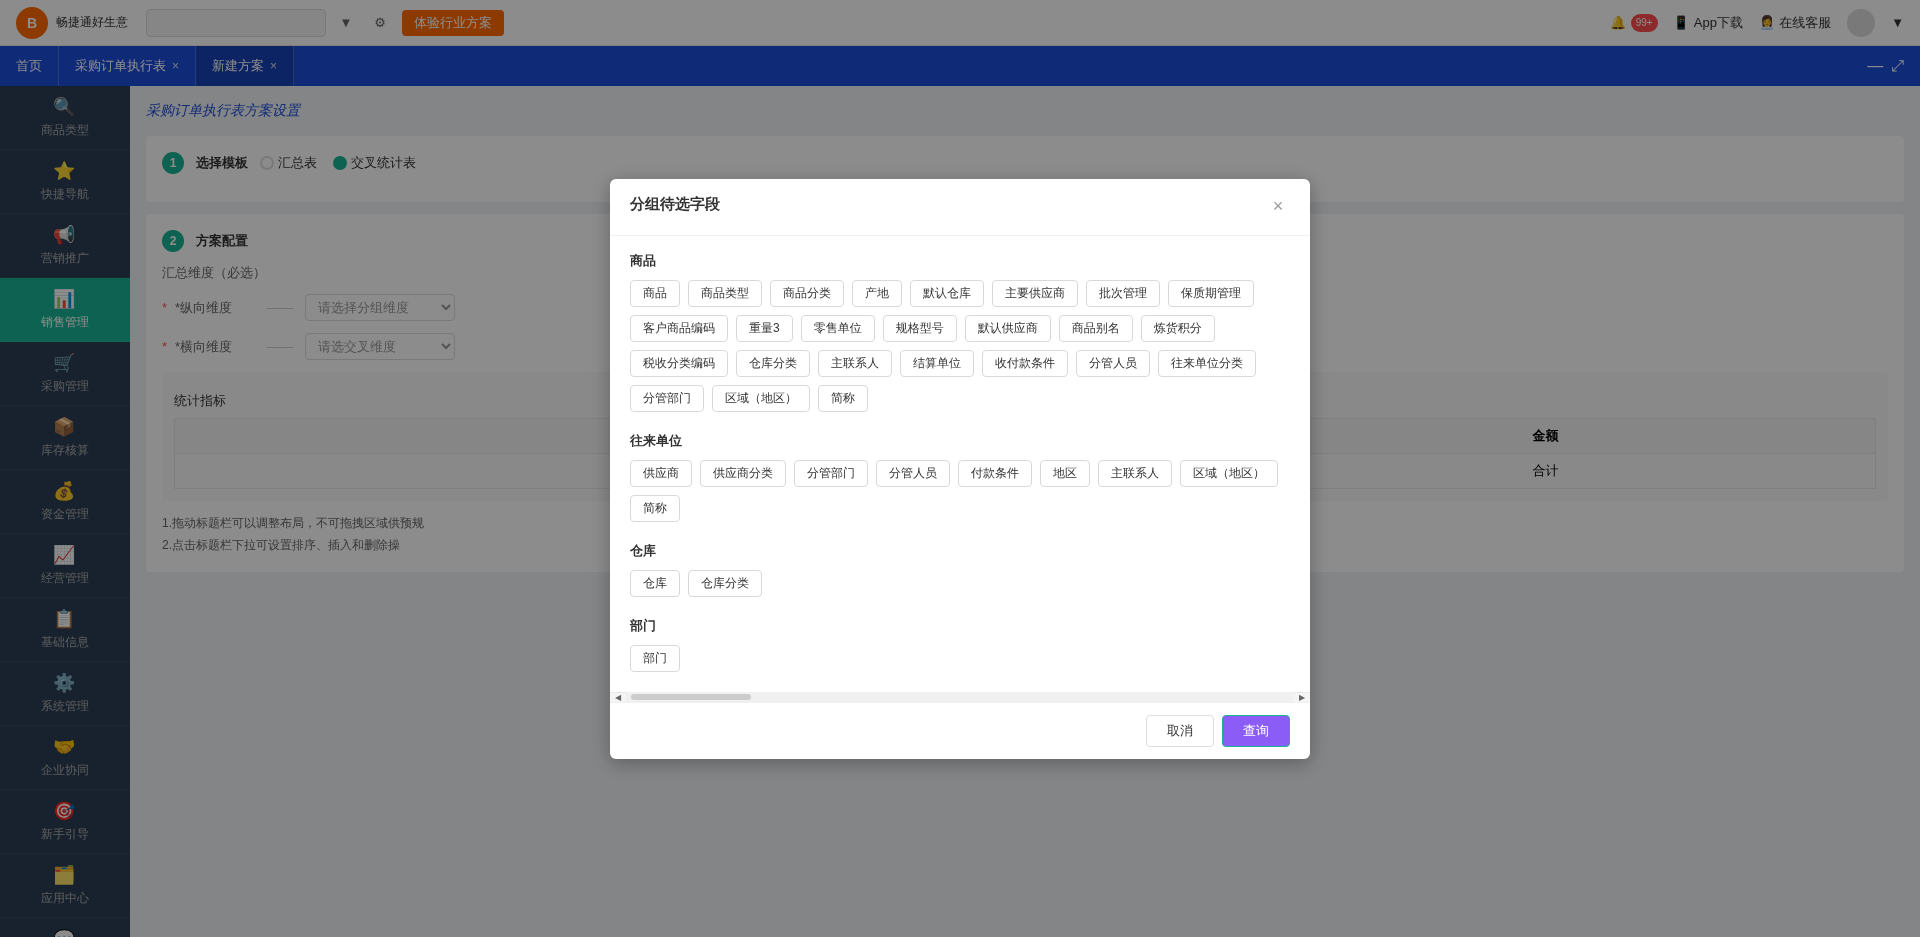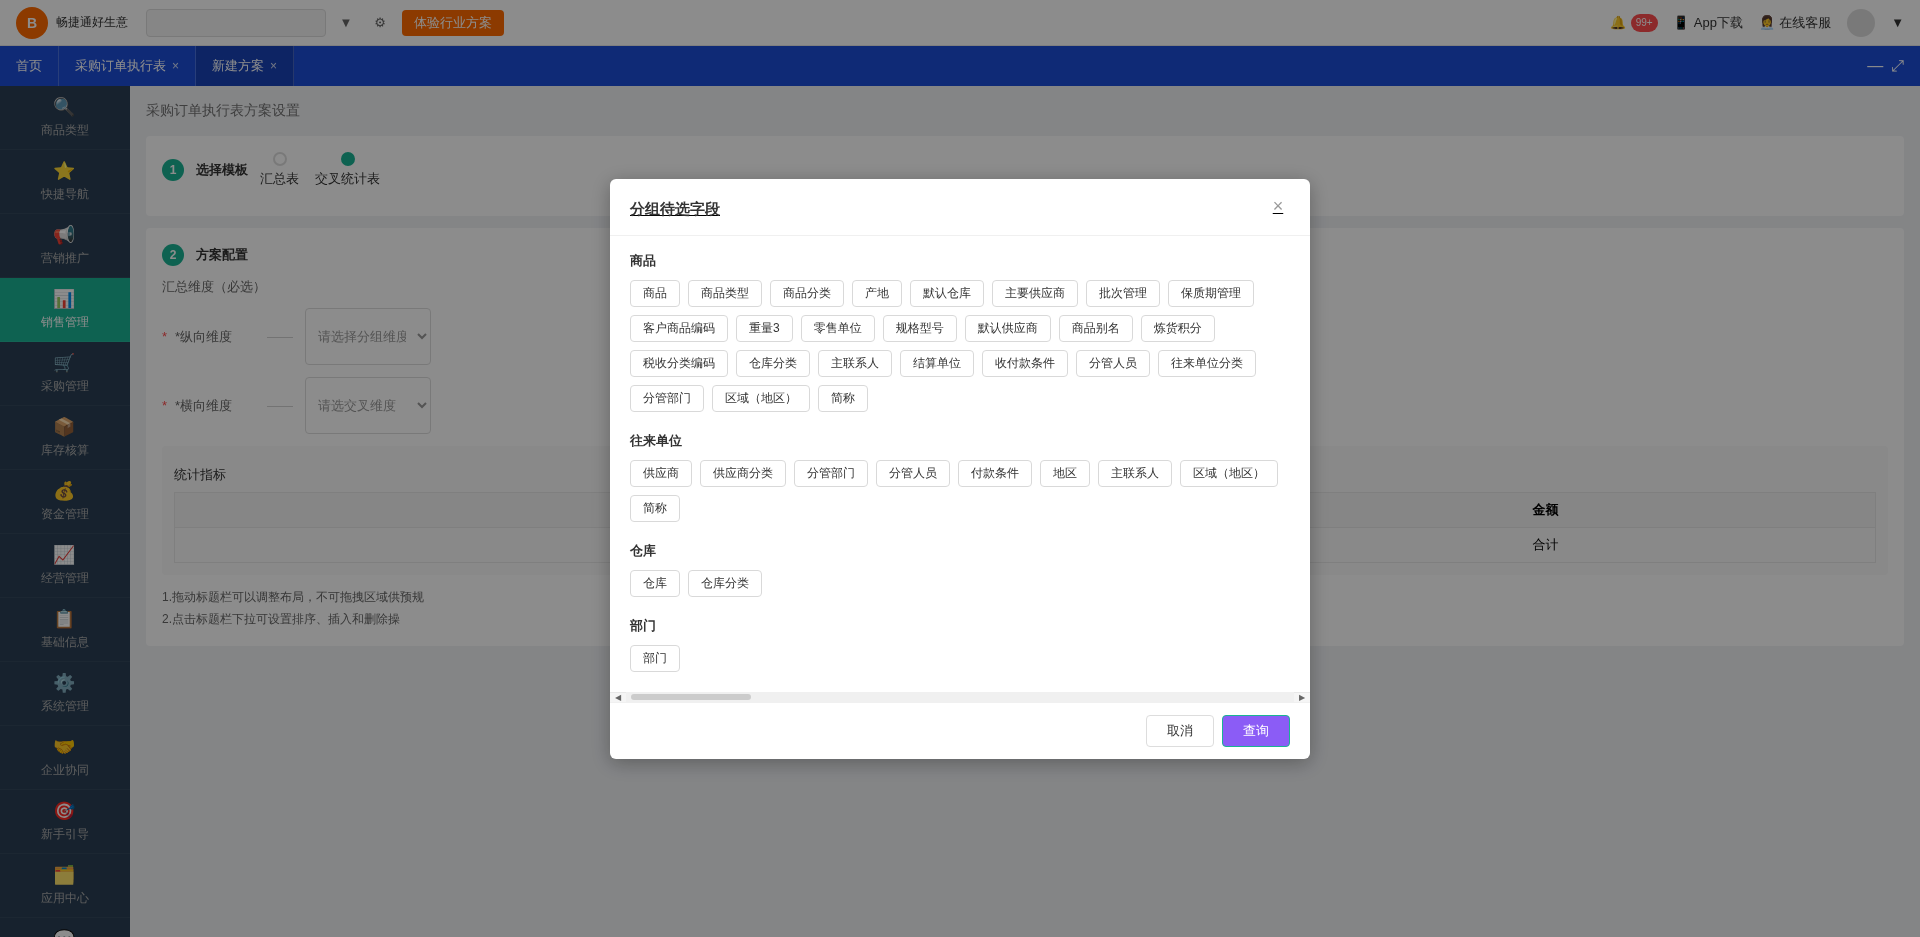--- a/index.html
+++ b/index.html
@@ -190,22 +190,23 @@
       flex: 1;
       padding: 16px;
       overflow-y: auto;
       background: #f0f2f5;
       position: relative;
     }
 
     
     .page-title {
       font-size: 14px;
-      color: #737373;
+      color: #1d4ed8;
       margin-bottom: 16px;
+      font-style: italic;
     }
 
     
     .steps-area {
       background: white;
       border-radius: 4px;
       padding: 16px;
       margin-bottom: 12px;
     }
     .step-row {
@@ -222,21 +223,21 @@
       border-radius: 50%;
       display: flex;
       align-items: center;
       justify-content: center;
       font-size: 12px;
       font-weight: bold;
       flex-shrink: 0;
     }
     .step-label { font-size: 13px; color: #333; font-weight: bold; }
     .radio-group { display: flex; align-items: center; gap: 16px; }
-    .radio-item { display: flex; align-items: center; gap: 4px; cursor: pointer; font-size: 13px; color: #333; flex-direction: column; }
+    .radio-item { display: flex; align-items: center; gap: 4px; cursor: pointer; font-size: 13px; color: #333; }
     .radio-circle {
       width: 14px; height: 14px; border-radius: 50%;
       border: 2px solid #ddd;
       background: white;
     }
     .radio-circle.checked {
       border-color: #1ab394;
       background: #1ab394;
     }
 
@@ -252,24 +253,24 @@
       align-items: center;
       margin-bottom: 12px;
       gap: 8px;
     }
     .form-label { color: #666; font-size: 13px; min-width: 80px; }
     .required-mark { color: #ff4d4f; }
     .form-dash { color: #ccc; margin: 0 4px; }
     .form-select {
       border: 1px solid #ddd;
       border-radius: 4px;
-      padding: 19px 8px;
+      padding: 4px 8px;
       font-size: 13px;
       color: #999;
-      width: 126px;
+      width: 150px;
       background: white;
     }
 
     
     .template-indicators {
       background: #f9f9f9;
       border-radius: 4px;
       padding: 12px;
       margin-bottom: 12px;
     }
@@ -330,26 +331,25 @@
       background: white;
       border-radius: 6px;
       width: 700px;
       max-height: 580px;
       display: flex;
       flex-direction: column;
       box-shadow: 0 4px 20px rgba(0,0,0,0.3);
     }
     .modal-header {
       display: flex;
-      align-items: flex-end;
+      align-items: flex-start;
       justify-content: space-between;
       padding: 16px 20px;
       border-bottom: 1px solid #f0f0f0;
       flex-shrink: 0;
-      text-decoration: underline;
     }
     .modal-title { font-size: 15px; font-weight: bold; color: #333; }
     .modal-close {
       cursor: pointer;
       font-size: 18px;
       color: #999;
       width: 24px;
       height: 24px;
       display: flex;
       align-items: center;

